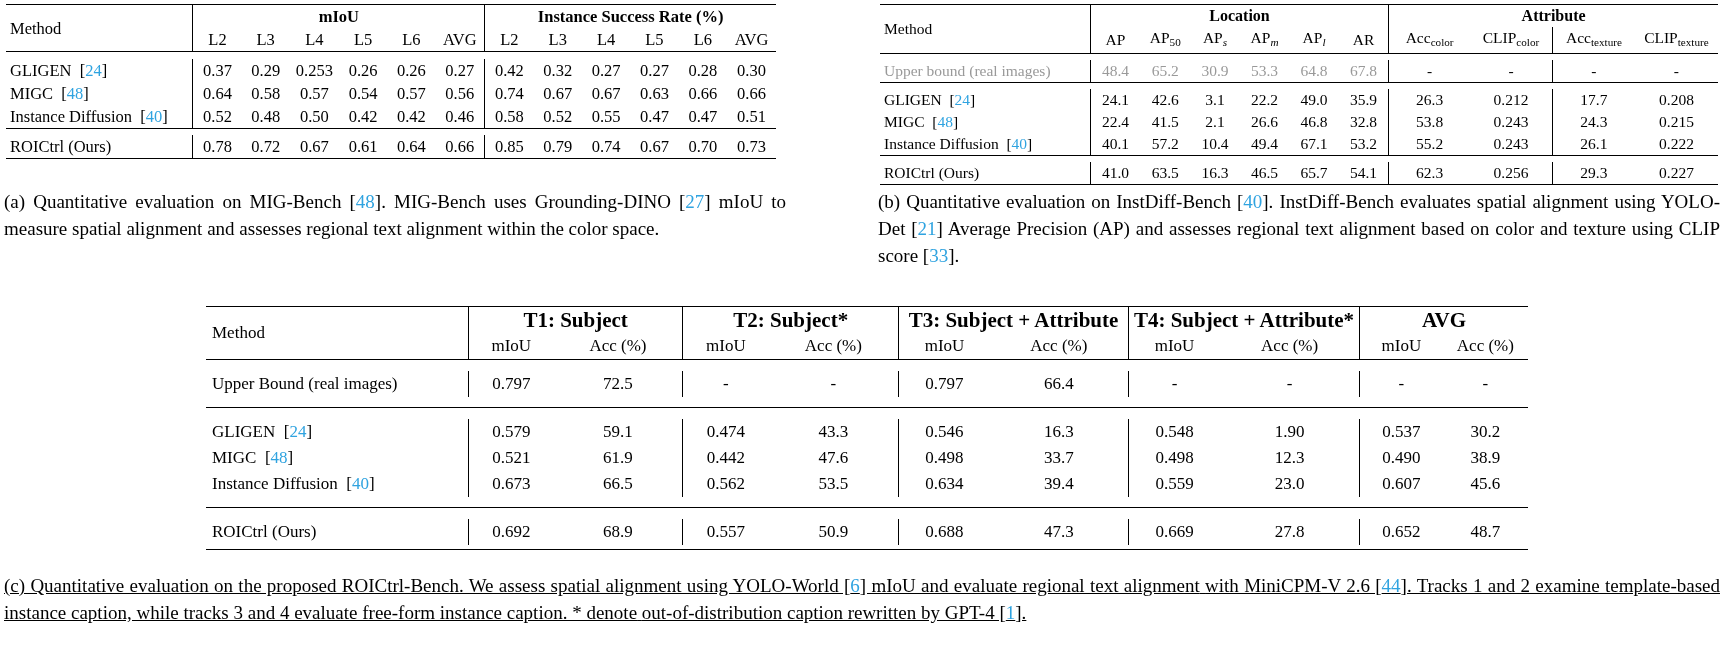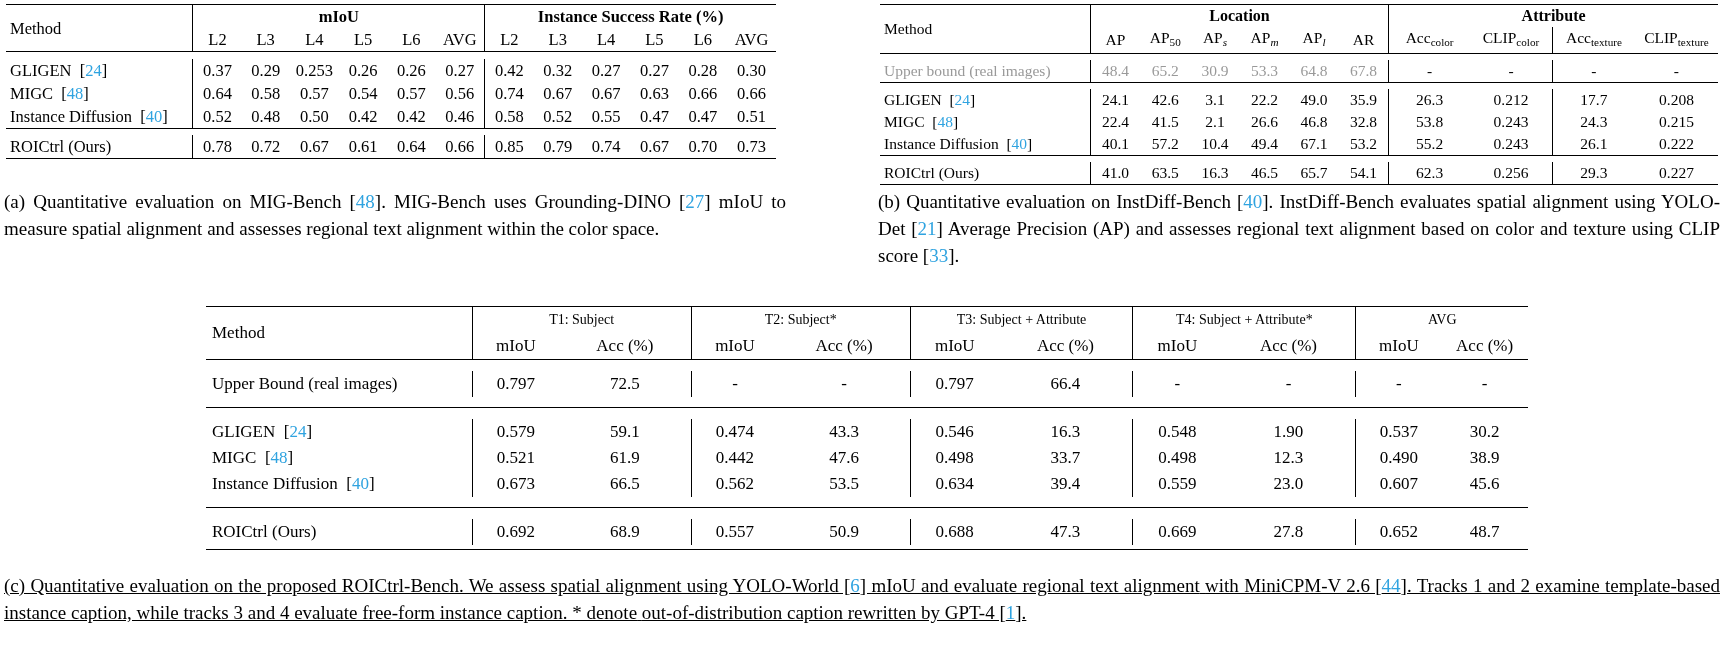--- a/index.html
+++ b/index.html
@@ -72,21 +72,21 @@
 
   
   #table-c-wrap {
     position: absolute;
     left: 206px;
     top: 306px;
     width: 1322px;
   }
   #table-c { width: 1322px; font-size: 17px; }
   #table-c td, #table-c th { height: 26px; line-height: 26px; }
-  #table-c .grp { font-weight: normal; font-size: 14px; margin-top: 16px; }
+  #table-c .grp { font-weight: bold; font-size: 21px; margin-top: 16px; }
   #table-c td.lft { padding-left: 6px; }
   #table-c td.meth { width: 268px; }
   #table-c td.miou { width: 92px; }
   #table-c td.acc { width: 140px; }
   #table-c td.avgmiou { width: 90px; }
   #table-c td.avgacc { width: 90px; }
   #table-c .spacer td { height: 10px; line-height: 10px; }
 
   .sub { font-size: 0.72em; vertical-align: -0.25em; }
 

